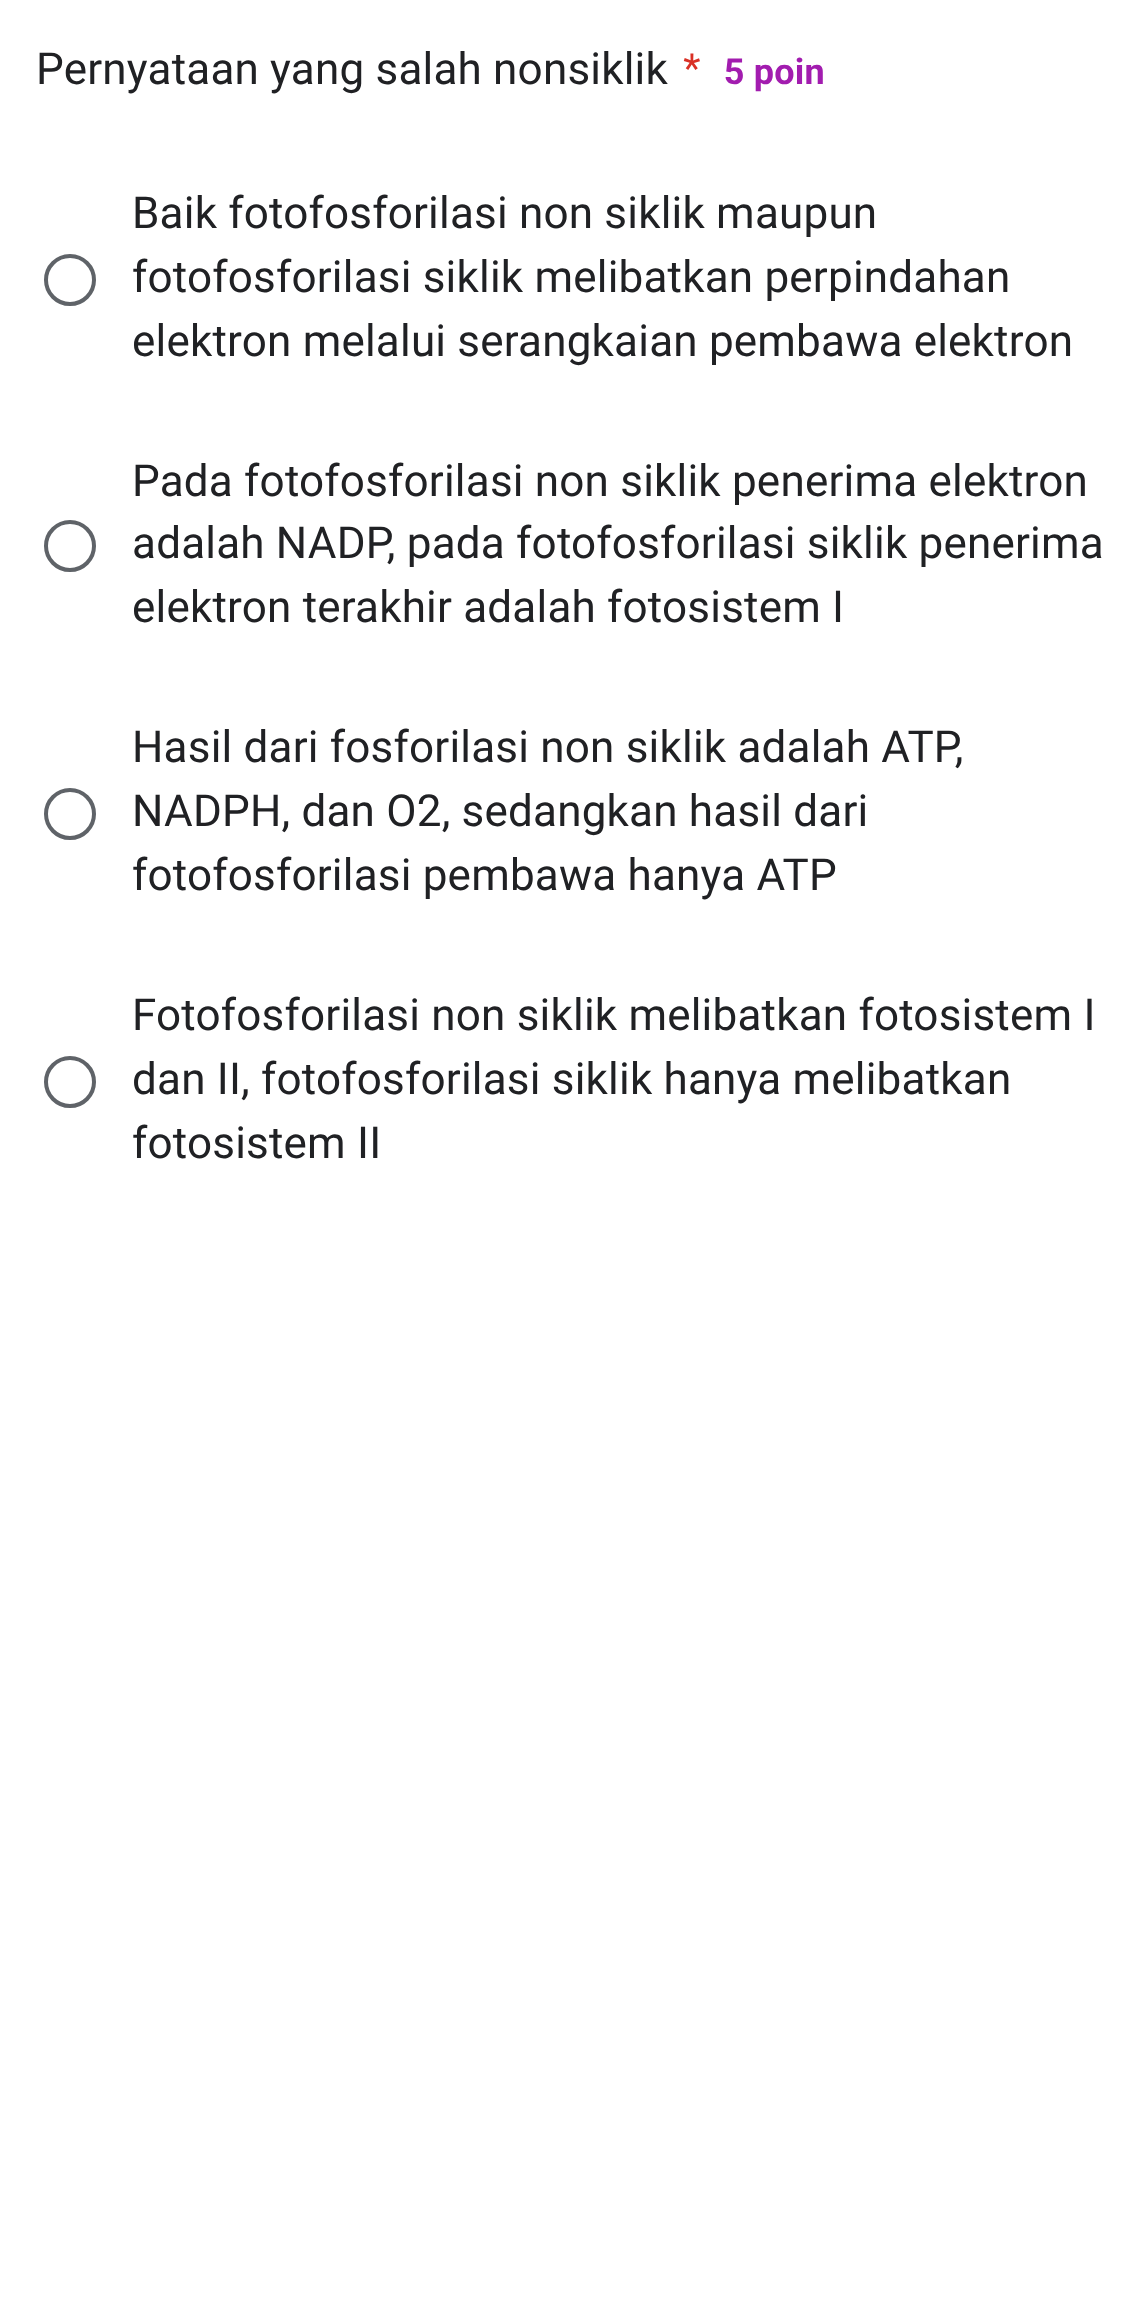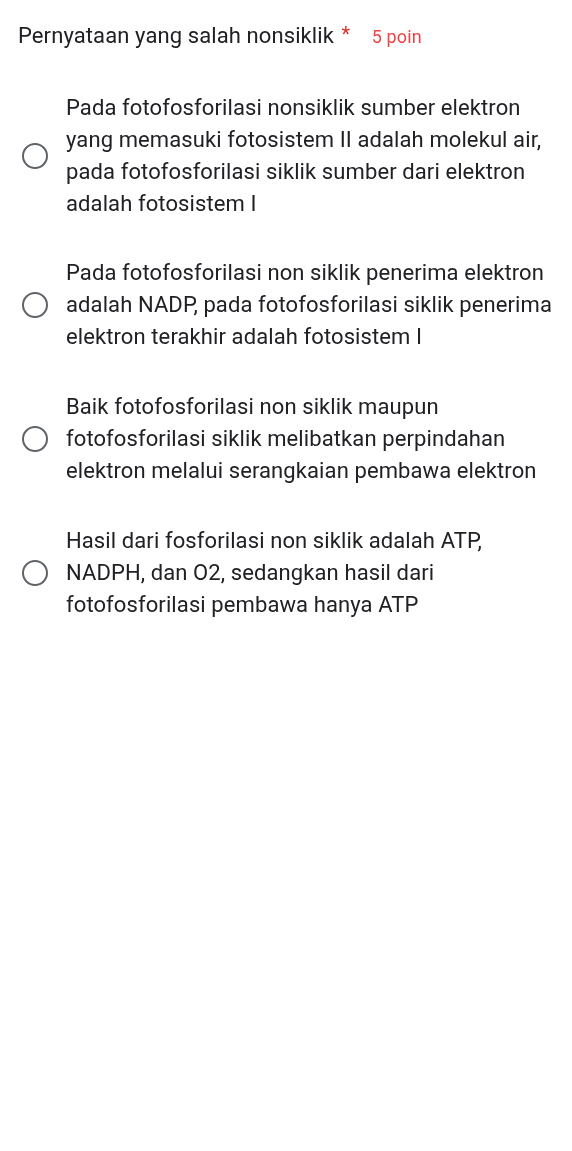--- a/index.html
+++ b/index.html
@@ -23,24 +23,24 @@
       color: #202124;
       letter-spacing: 0.1px;
     }
     .required-star {
       color: #d93025;
       font-size: 20px;
       vertical-align: top;
       margin-left: 2px;
     }
     .points {
-      color: #ef4444;
+      color: #a21caf;
       font-size: 18px;
-      margin-left: 16px;
-      font-weight: 400;
+      margin-left: 6px;
+      font-weight: 700;
     }
     .options {
       display: flex;
       flex-direction: column;
       gap: 38px;
       padding-left: 4px;
     }
     .option {
       display: flex;
       align-items: center;
@@ -68,34 +68,34 @@
   <div class="question-text">
     <span>Pernyataan yang salah nonsiklik</span>
     <span class="required-star">*</span>
     <span class="points">5 poin</span>
     <br>
   </div>
 </div>
 
 <div class="options">
 
+
   <div class="option">
     <div class="radio"></div>
-    <div class="option-text">Pada fotofosforilasi nonsiklik sumber elektron yang memasuki fotosistem II adalah molekul air, pada fotofosforilasi siklik sumber dari elektron adalah fotosistem I</div>
+    <div class="option-text">Baik fotofosforilasi non siklik maupun fotofosforilasi siklik melibatkan perpindahan elektron melalui serangkaian pembawa elektron</div>
   </div>
 
   <div class="option">
     <div class="radio"></div>
     <div class="option-text">Pada fotofosforilasi non siklik penerima elektron adalah NADP, pada fotofosforilasi siklik penerima elektron terakhir adalah fotosistem I</div>
   </div>
 
   <div class="option">
     <div class="radio"></div>
-    <div class="option-text">Baik fotofosforilasi non siklik maupun fotofosforilasi siklik melibatkan perpindahan elektron melalui serangkaian pembawa elektron</div>
+    <div class="option-text">Hasil dari fosforilasi non siklik adalah ATP, NADPH, dan O2, sedangkan hasil dari fotofosforilasi pembawa hanya ATP</div>
   </div>
 
   <div class="option">
     <div class="radio"></div>
-    <div class="option-text">Hasil dari fosforilasi non siklik adalah ATP, NADPH, dan O2, sedangkan hasil dari fotofosforilasi pembawa hanya ATP</div>
+    <div class="option-text">Fotofosforilasi non siklik melibatkan fotosistem I dan II, fotofosforilasi siklik hanya melibatkan fotosistem II</div>
   </div>
-
 
 </div>
 
 </body></html>

